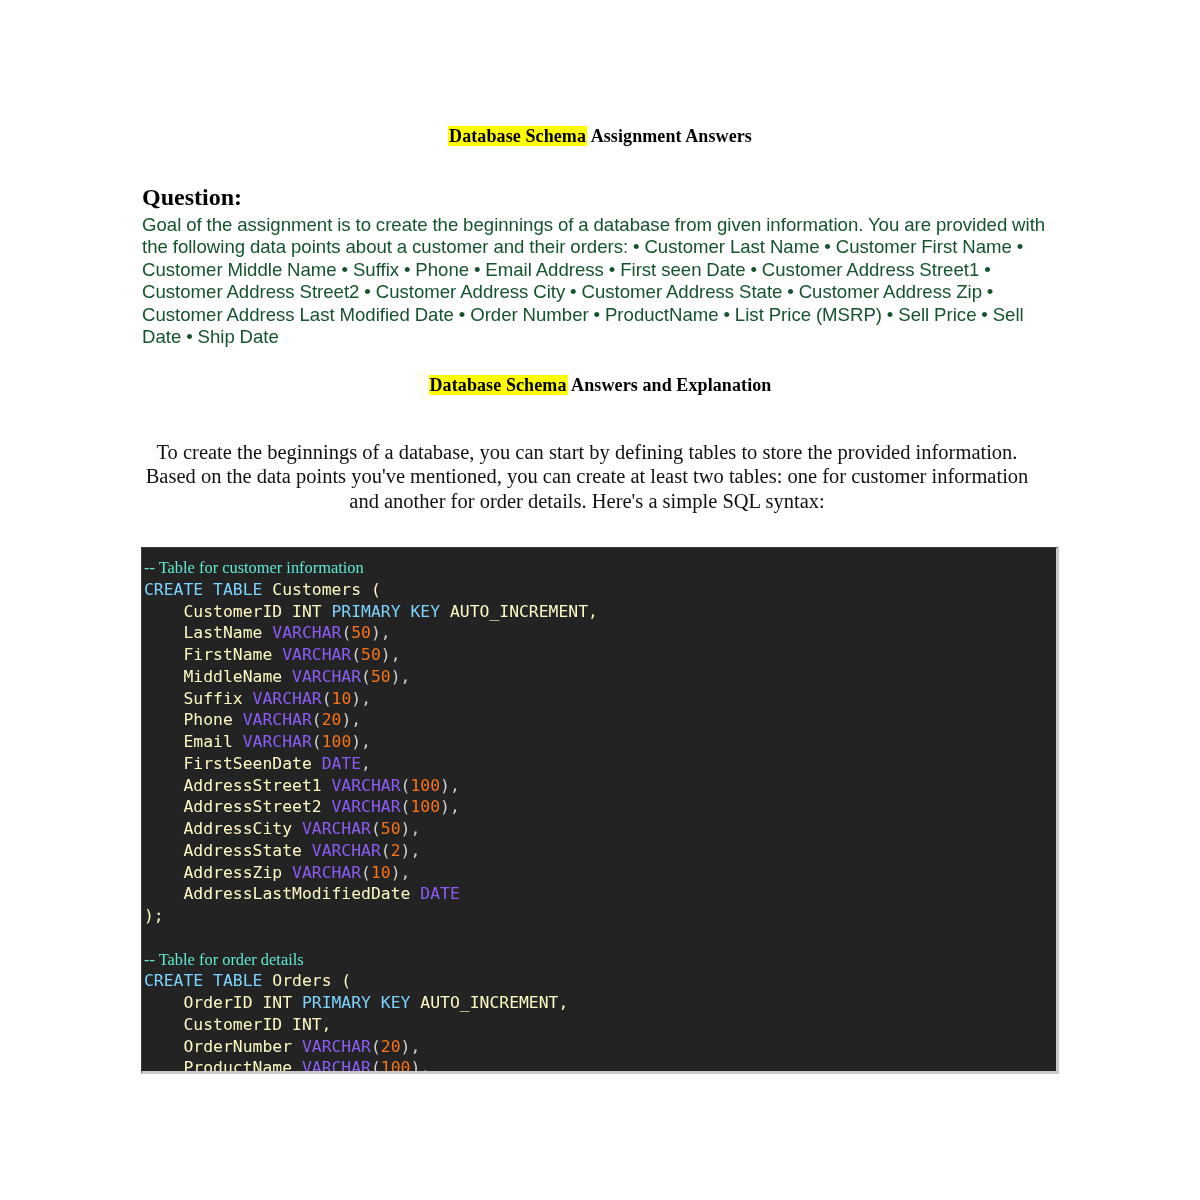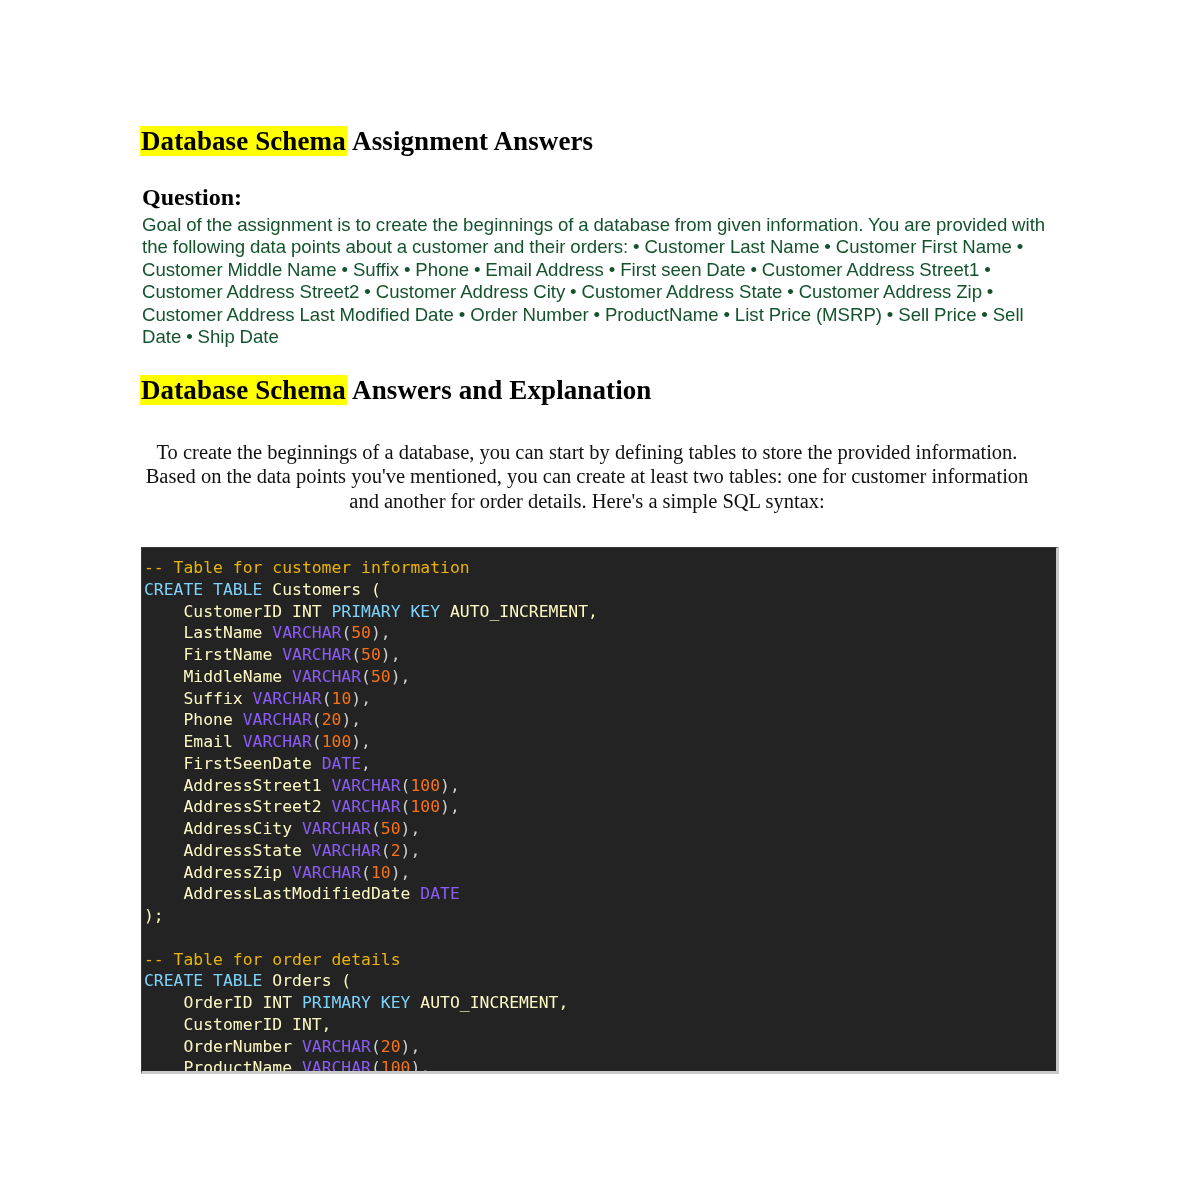--- a/index.html
+++ b/index.html
@@ -18,23 +18,24 @@
     width: 1200px;
     height: 1200px;
     box-sizing: border-box;
   }
 
   
   .doc-heading {
     position: absolute;
     left: 140px;
     width: 920px;
+    text-align: center;
     font-family: "Liberation Serif", serif;
     font-weight: bold;
-    font-size: 27px;
+    font-size: 18px;
     color: #000000;
     letter-spacing: 0.1px;
   }
   #title-heading { top: 126px; }
   #answer-heading { top: 375px; }
 
   .hl {
     background: #ffff00;
     padding: 0 1px;
   }
@@ -95,21 +96,21 @@
   .code-inner {
     padding: 9px 0 0 2px;
     font-family: "DejaVu Sans Mono", monospace;
     font-size: 16.4px;
     line-height: 21.75px;
     white-space: pre;
     color: #d4d4d4;
   }
   .code-line { white-space: pre; }
 
-  .tok-comment { color: #eab308; }
+  .tok-comment { color: #5eead4; font-family: Liberation Serif, serif; }
   .tok-keyword { color: #7dd3fc; }
   .tok-type    { color: #8b5cf6; }
   .tok-plain   { color: #fef9c3; }
   .tok-number  { color: #f97316; }
   .tok-punct   { color: #d0d0d0; }
 </style>
 </head>
 <body>
 
 <div class="page">

